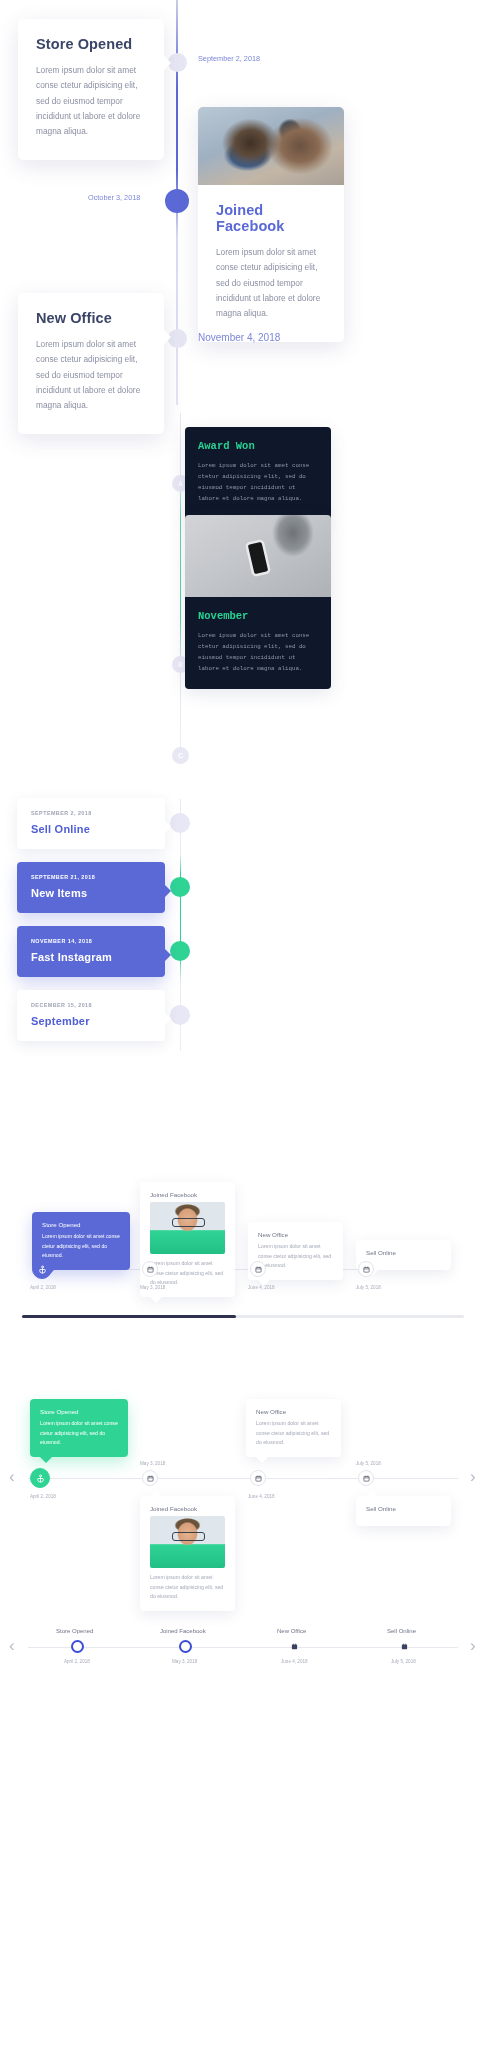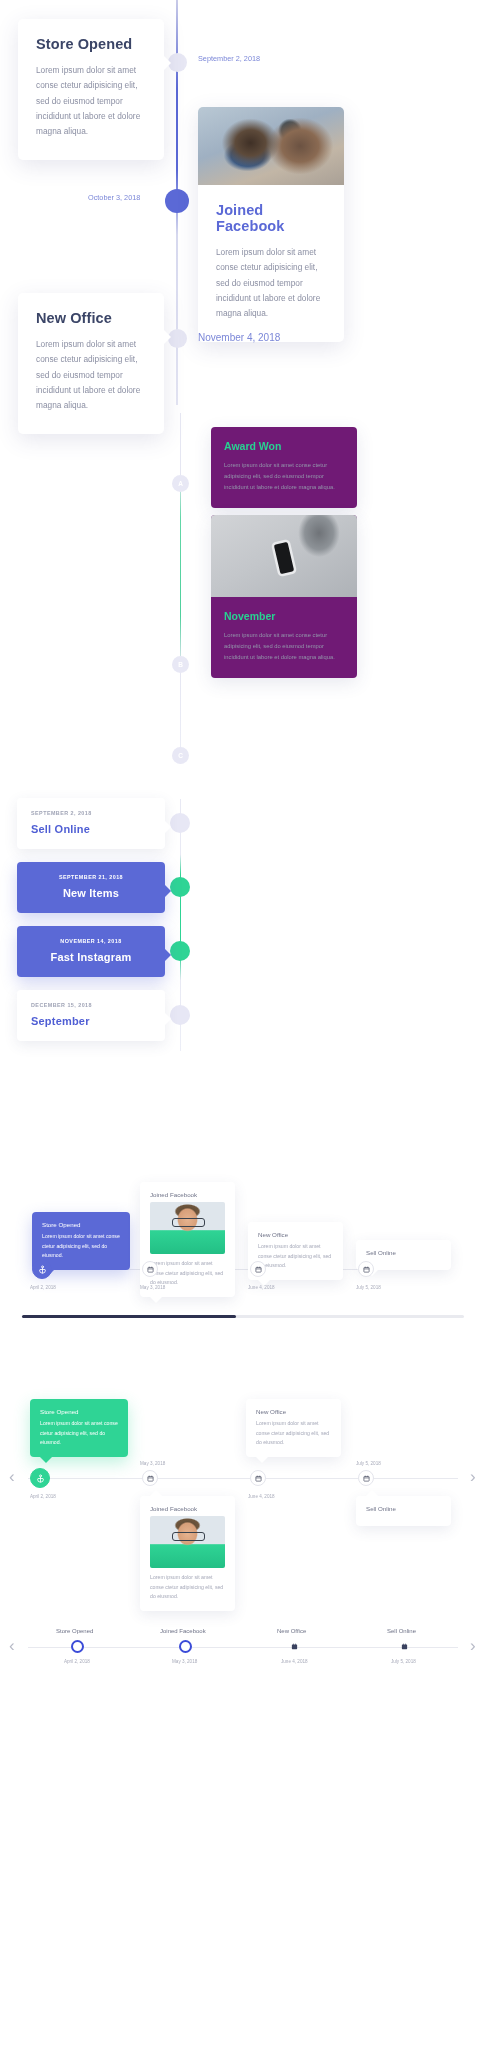--- a/index.html
+++ b/index.html
@@ -61,22 +61,22 @@
   .s2 .axis {
     position: absolute; left: 180px; top: 8px; width: 1.4px; height: 350px;
     background: linear-gradient(to bottom,#e5e6f2 0%,#e5e6f2 18%,#63d7a8 30%,#4fd09d 58%,#e5e6f2 72%,#eceef7 100%);
   }
   .s2 .node {
     position: absolute; left: 172px; width: 17px; height: 17px; border-radius: 50%;
     background: #e8e8f5; color: #fff; font-size: 6.5px; font-weight: bold;
     display: flex; align-items: center; justify-content: center;
   }
   .card2 {
-    position: absolute; left: 211px; width: 146px; background: #701a75;
-    border-radius: 4px; box-shadow: 0 5px 18px rgba(60,64,120,.12);
+    position: absolute; left: 185px; width: 146px; background: #0f172a;
+    border-radius: 4px; box-shadow: 0 5px 18px rgba(60,64,120,.12); font-family: Liberation Mono, monospace;
   }
   .card2 .pad { padding: 13px 13px 15px 13px; }
   .card2 h4 { font-size: 10.5px; font-weight: bold; color: #27d391; }
   .card2 p { margin-top: 8px; font-size: 5.8px; line-height: 1.9; color: #9397ab; }
   .photo2 {
     width: 100%; height: 82px; border-radius: 4px 4px 0 0;
     background:
       radial-gradient(ellipse 26px 30px at 74% 22%, #6f7378 0%, #8d9297 55%, rgba(0,0,0,0) 80%),
       linear-gradient(150deg,#d2d4d7 0%,#c3c6ca 45%,#aeb2b7 100%);
     position: relative; overflow: hidden;
@@ -92,21 +92,21 @@
   .s3 .axis {
     position: absolute; left: 180px; top: 4px; width: 1.4px; height: 252px;
     background: linear-gradient(to bottom,#e8e9f4 0%,#e8e9f4 22%,#2fd495 30%,#2fd495 62%,#e8e9f4 72%,#eceef7 100%);
   }
   .s3 .node { position: absolute; left: 170px; width: 20px; height: 20px; border-radius: 50%; background:#e7e7f5; }
   .s3 .node.on { width: 20px; height: 20px; background: #2fd495; left: 170px; }
   .row3 {
     position: absolute; left: 17px; width: 148px; border-radius: 4px; background: #fff;
     box-shadow: 0 4px 14px rgba(60,64,120,.10);
   }
-  .row3.active { background: #5b69d6; box-shadow: 0 6px 16px rgba(91,105,214,.28); text-align: center; }
+  .row3.active { background: #5b69d6; box-shadow: 0 6px 16px rgba(91,105,214,.28); }
   .row3 .pad { padding: 12px 14px 14px 14px; }
   .row3 .dt { font-size: 5.4px; letter-spacing: .45px; color: #a0a4b6; font-weight: bold; }
   .row3.active .dt { color: #ffffff; }
   .row3 .ti { margin-top: 7px; font-size: 11px; font-weight: bold; color: #4f5ed4; letter-spacing: .2px; }
   .row3.active .ti { color: #ffffff; }
   .row3 .arw { position: absolute; right: -6px; top: 22px; width:0; height:0;
     border-top: 7px solid transparent; border-bottom: 7px solid transparent; border-left: 7px solid #fff; }
   .row3.active .arw { border-left-color: #5b69d6; }
 
   

